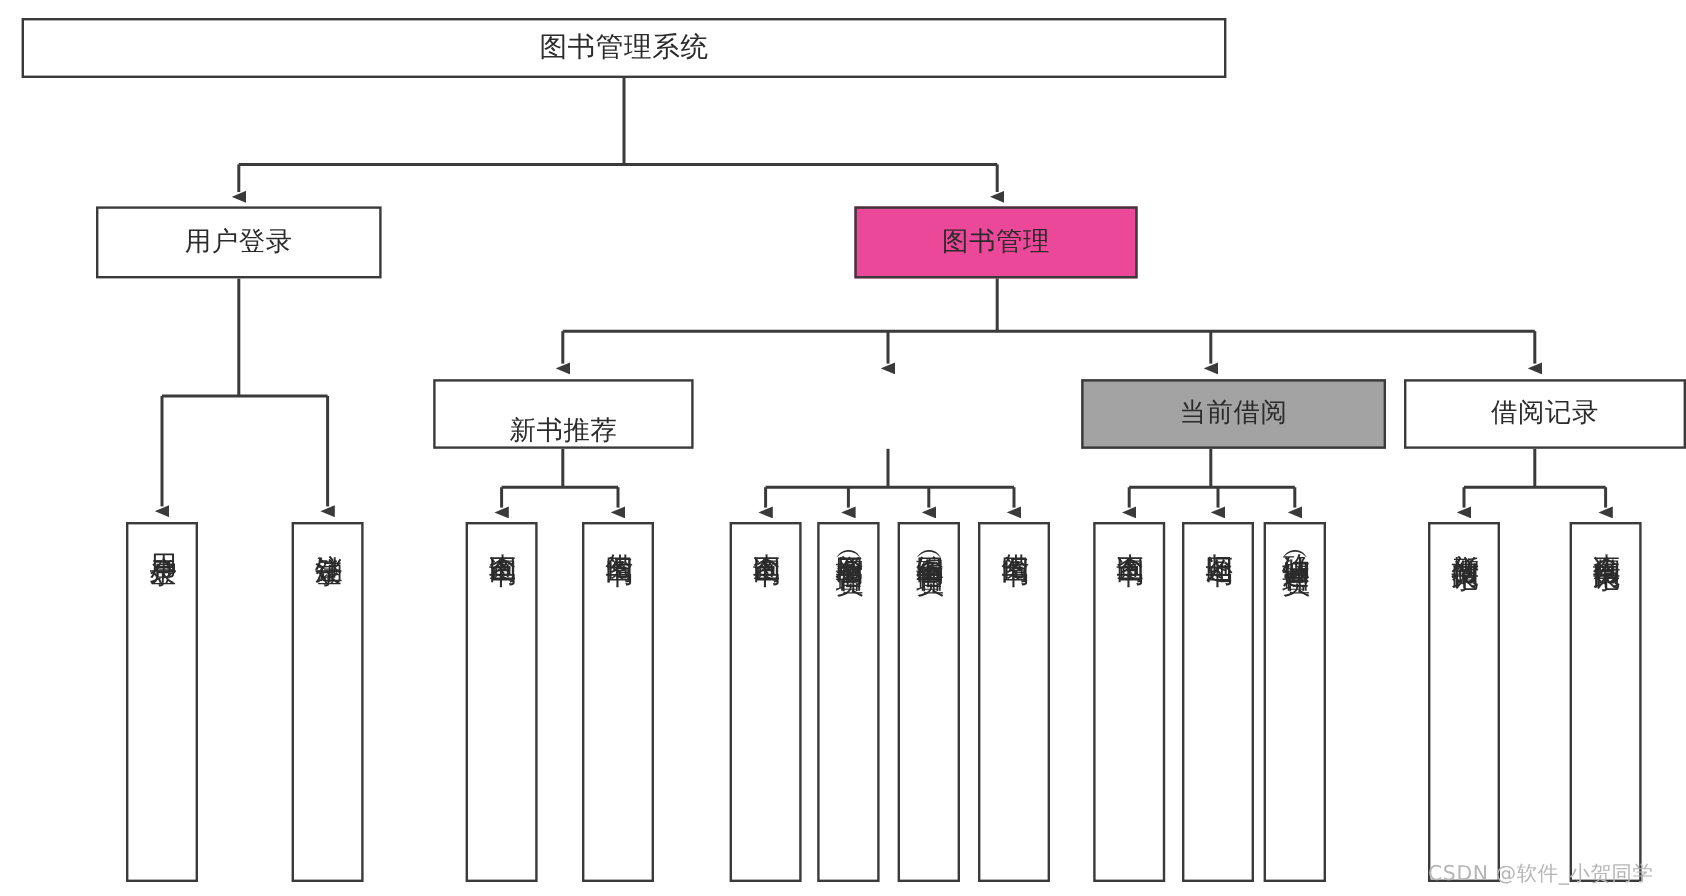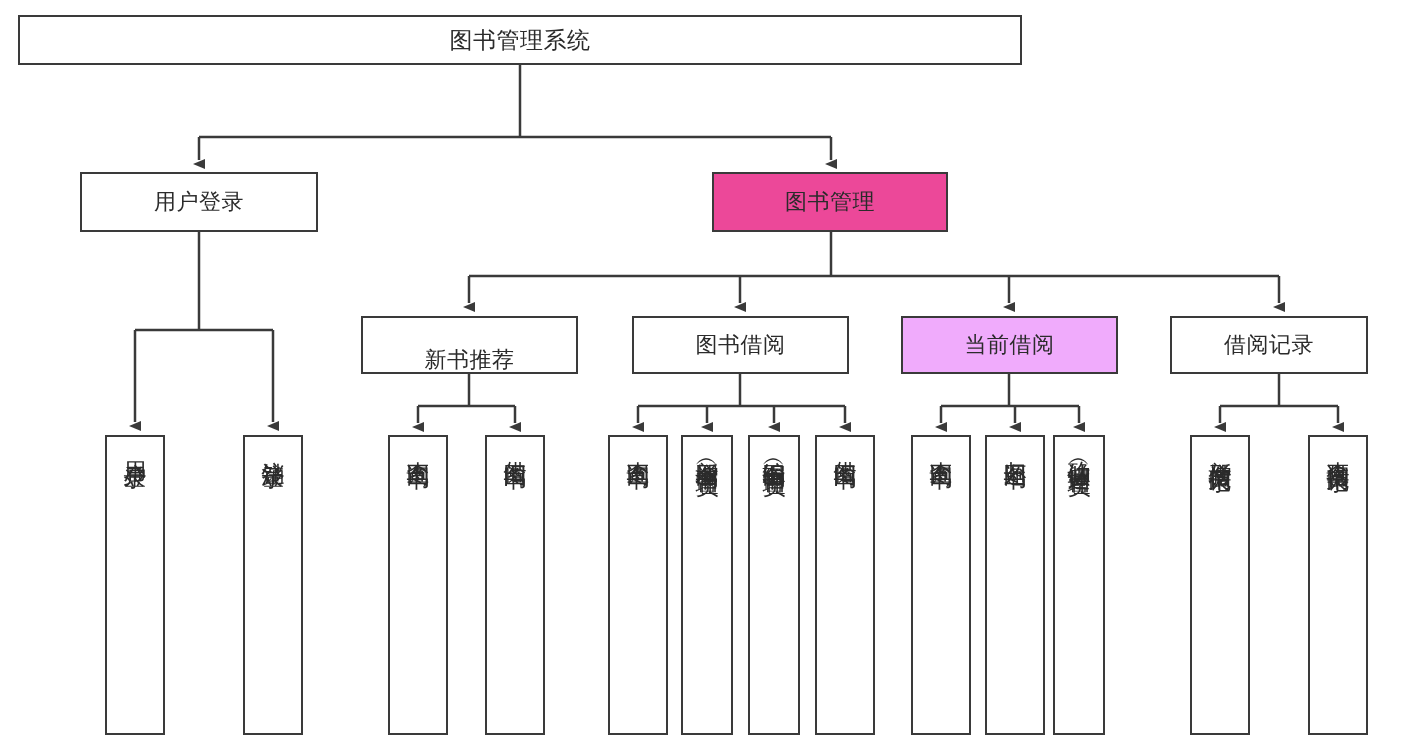--- a/index.html
+++ b/index.html
@@ -133,27 +133,24 @@
   <div class="node horiz" style="left: 80px; top: 172px; width: 238px; height: 60px; border-color: rgb(58, 58, 58); background: rgb(255, 255, 255); color: rgb(43, 43, 43);">
     <span class="lbl">用户登录</span>
   </div>
   <div class="node horiz" style="left: 712px; top: 172px; width: 236px; height: 60px; border-color: rgb(58, 58, 58); background: #ec4899; color: rgb(43, 43, 43);">
     <span class="lbl">图书管理</span>
   </div>
 
   <div class="node horiz" style="left: 361px; top: 316px; width: 217px; height: 58px; border-color: rgb(58, 58, 58); background: rgb(255, 255, 255); color: rgb(43, 43, 43); align-items: flex-end;">
     <span class="lbl">新书推荐</span>
   </div>
-  <div class="node horiz" style="left: 632px; top: 316px; width: 217px; height: 58px; border-color: rgb(58, 58, 58); background: rgb(255, 255, 255); color: rgb(43, 43, 43);">
-    <span class="lbl">图书借阅</span>
-  </div>
-  <div class="node horiz" style="left: 901px; top: 316px; width: 217px; height: 58px; border-color: rgb(58, 58, 58); background: #f0abfc; color: rgb(43, 43, 43);">
+  <div class="node horiz" style="left: 901px; top: 316px; width: 254px; height: 58px; border-color: rgb(58, 58, 58); background: #a3a3a3; color: rgb(43, 43, 43);">
     <span class="lbl">当前借阅</span>
   </div>
-  <div class="node horiz" style="left: 1170px; top: 316px; width: 198px; height: 58px; border-color: rgb(58, 58, 58); background: rgb(255, 255, 255); color: rgb(43, 43, 43);">
+  <div class="node horiz" style="left: 1170px; top: 316px; width: 235px; height: 58px; border-color: rgb(58, 58, 58); background: rgb(255, 255, 255); color: rgb(43, 43, 43);">
     <span class="lbl">借阅记录</span>
   </div>
 
   <div class="node vert" style="left: 105px; top: 435px; width: 60px; height: 300px; border-color: rgb(58, 58, 58); background: rgb(255, 255, 255); color: rgb(43, 43, 43);">
     <span class="lbl">用户登录</span>
   </div>
   <div class="node vert" style="left: 243px; top: 435px; width: 60px; height: 300px; border-color: rgb(58, 58, 58); background: rgb(255, 255, 255); color: rgb(43, 43, 43);">
     <span class="lbl">注销登录</span>
   </div>
   <div class="node vert" style="left: 388px; top: 435px; width: 60px; height: 300px; border-color: rgb(58, 58, 58); background: rgb(255, 255, 255); color: rgb(43, 43, 43);">
@@ -183,14 +180,15 @@
   <div class="node vert" style="left: 1053px; top: 435px; width: 52px; height: 300px; border-color: rgb(58, 58, 58); background: rgb(255, 255, 255); color: rgb(43, 43, 43);">
     <span class="lbl">确认归还（管理员）</span>
   </div>
   <div class="node vert" style="left: 1190px; top: 435px; width: 60px; height: 300px; border-color: rgb(58, 58, 58); background: rgb(255, 255, 255); color: rgb(43, 43, 43);">
     <span class="lbl">新增借阅记录</span>
   </div>
   <div class="node vert" style="left: 1308px; top: 435px; width: 60px; height: 300px; border-color: rgb(58, 58, 58); background: rgb(255, 255, 255); color: rgb(43, 43, 43);">
     <span class="lbl">查询借阅记录</span>
   </div>
 
+  <div class="watermark" style="left: 1190px; top: 716px; color: rgb(182, 182, 182);">CSDN @软件_小贺同学</div>
 
 </div>
 
 </body></html>

